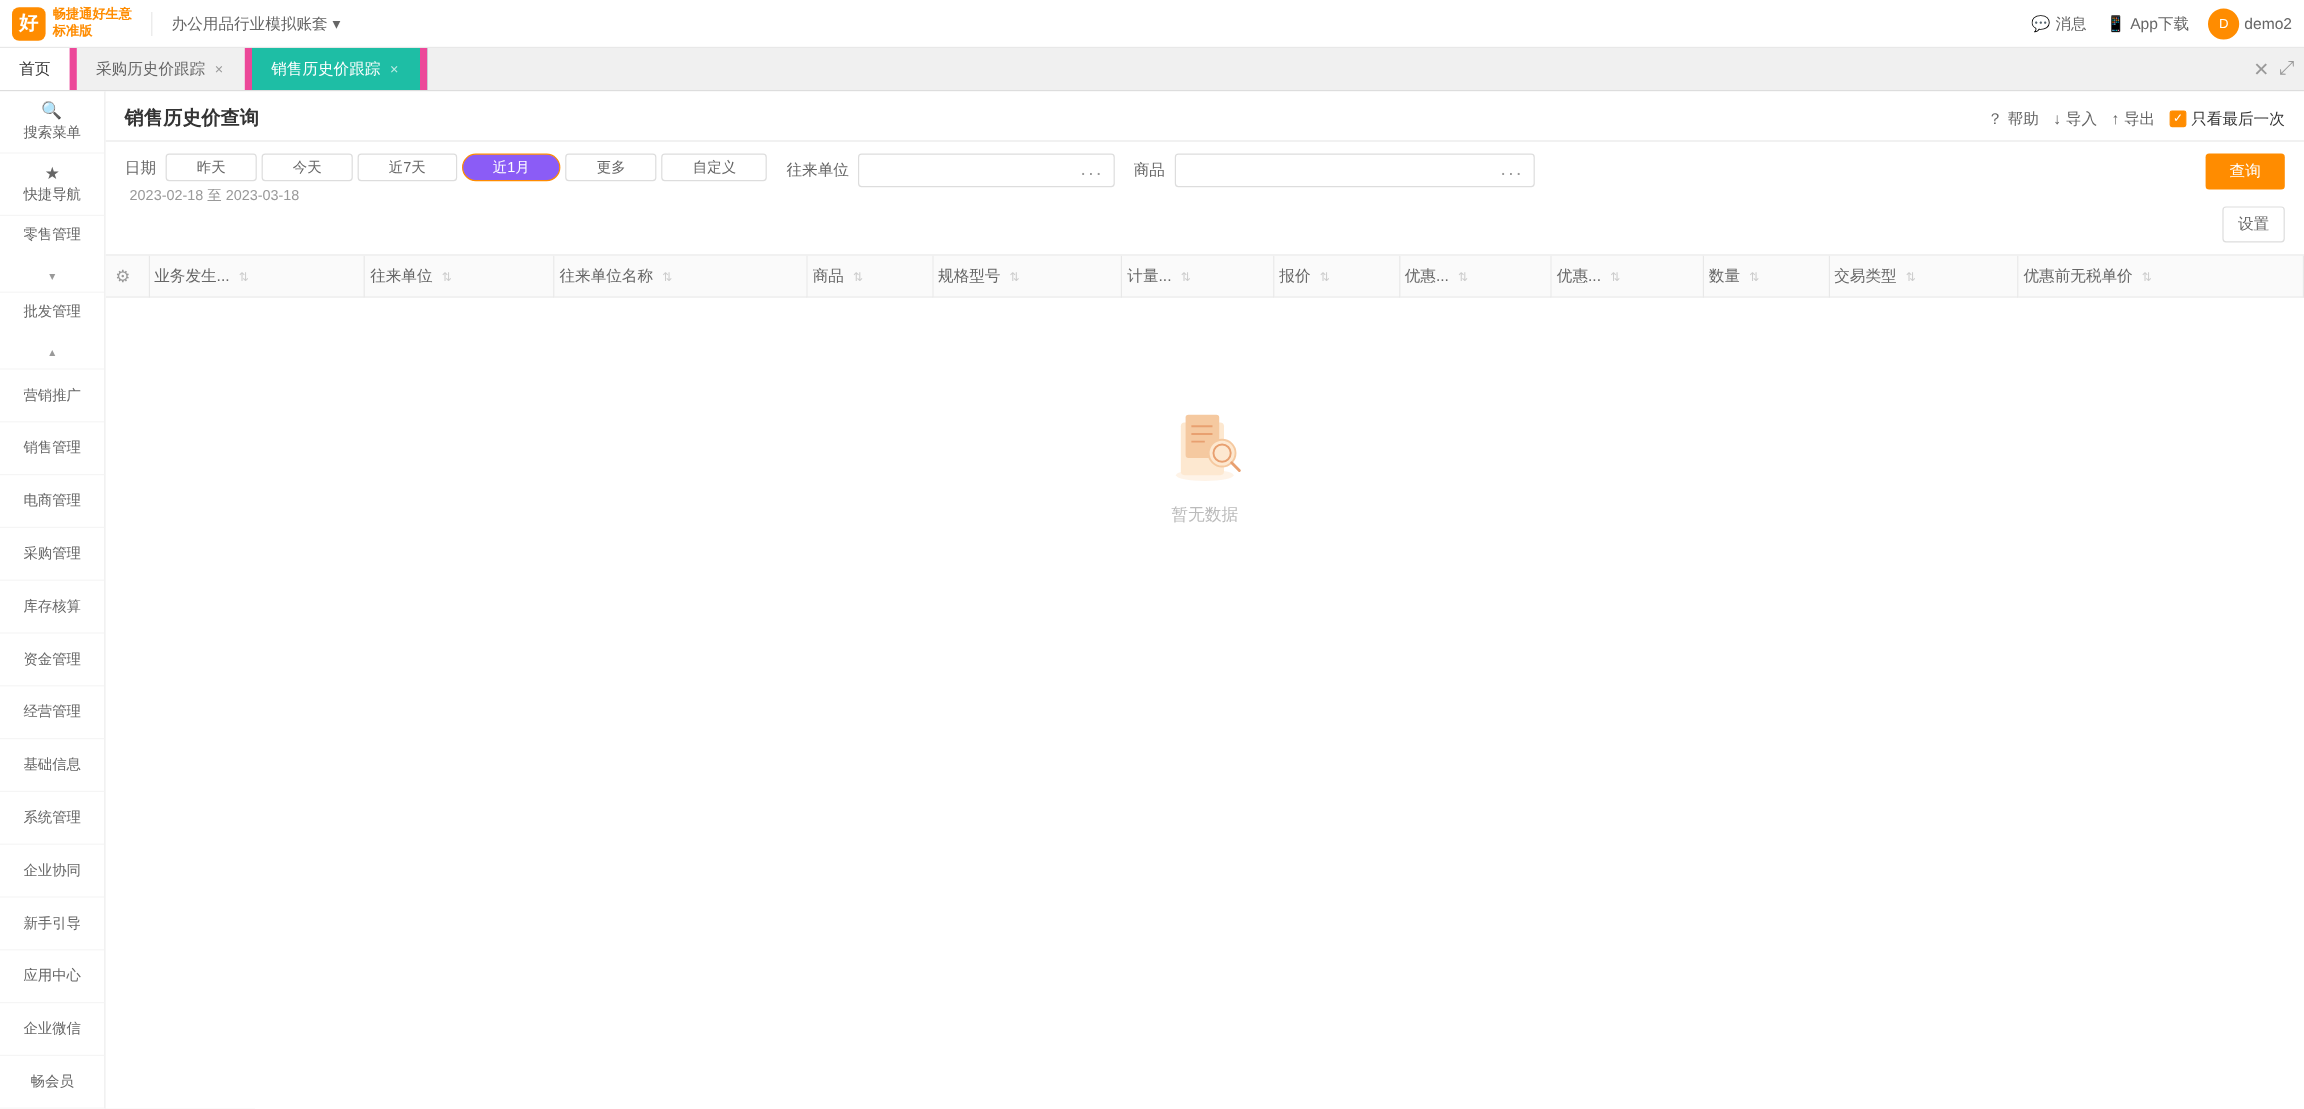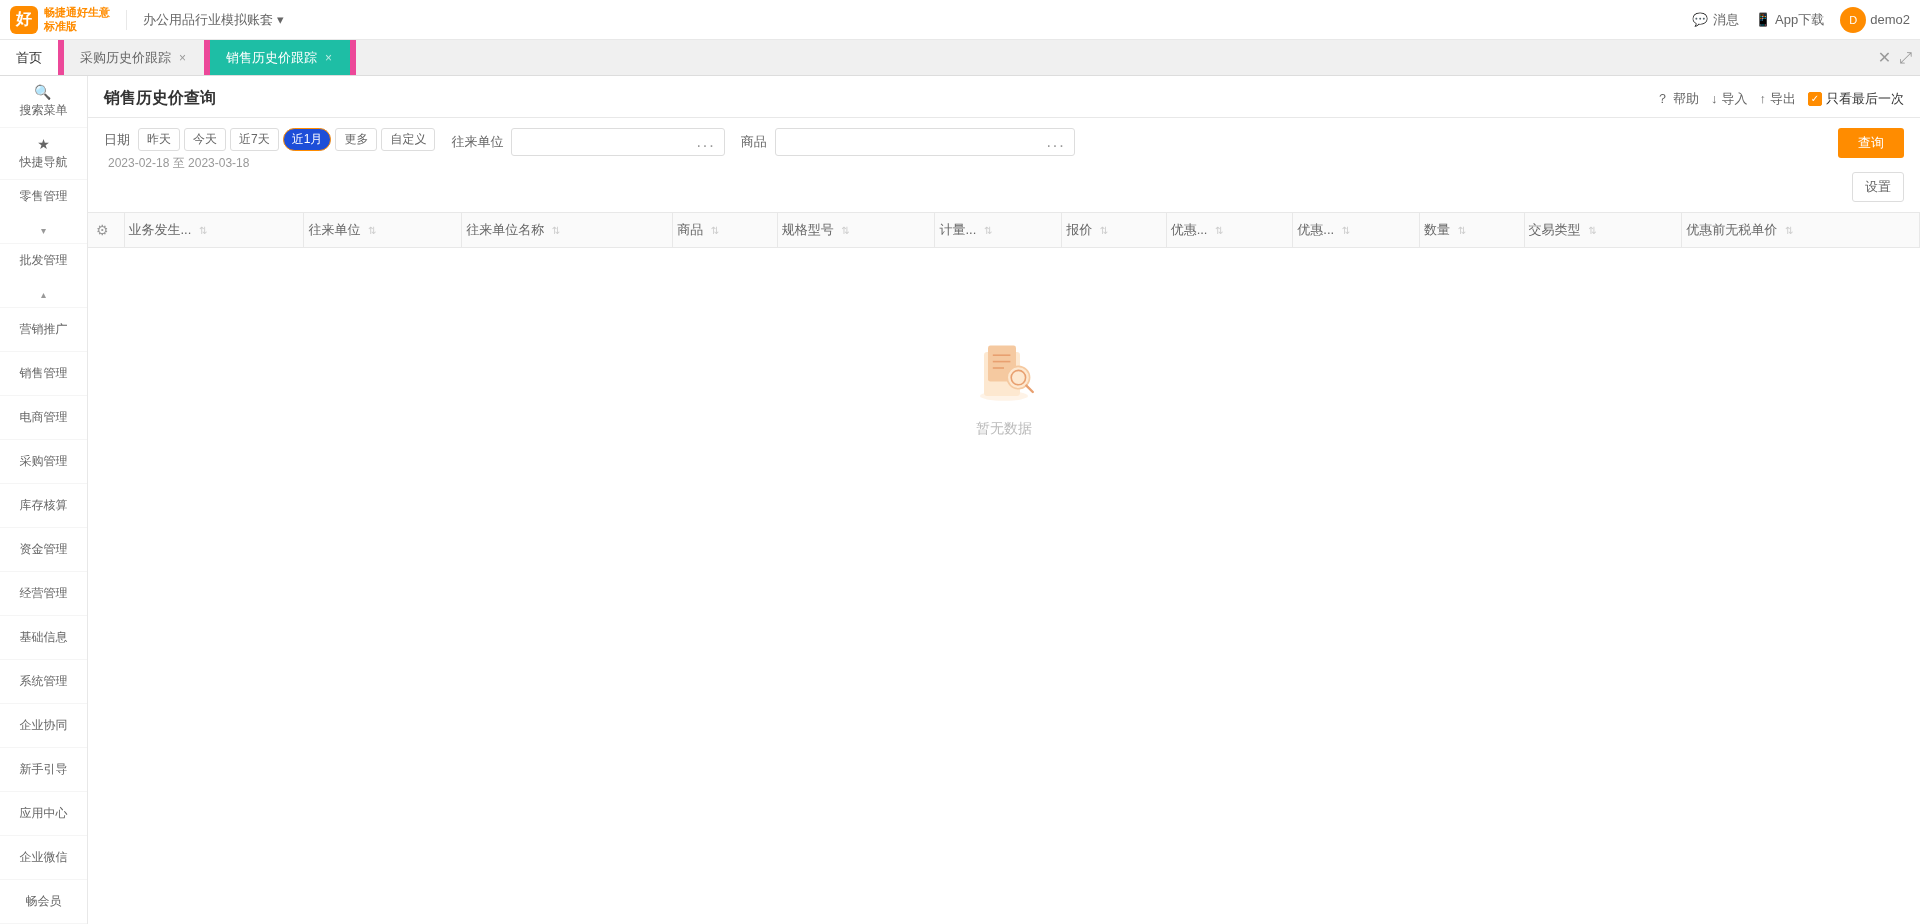--- a/index.html
+++ b/index.html
@@ -111,22 +111,22 @@
       padding: 10px 16px;
       border-bottom: 1px solid #e8e8e8;
       display: flex;
       align-items: center;
       gap: 12px;
       flex-wrap: wrap;
     }
     .filter-group { display: flex; align-items: center; gap: 8px; }
     .filter-label { color: #666; font-size: 13px; }
     .date-buttons { display: flex; align-items: center; gap: 4px; }
-    .date-btn { padding: 2px 8px; border: 1px solid #ddd; border-radius: 3px; cursor: pointer; font-size: 12px; color: #666; background: #fff; }
-    .date-btn.active { background: #1d4ed8; color: white; border-color: #ff8c00; border-radius: 12px; }
+    .date-btn { padding: 2px 25px; border: 1px solid #ddd; border-radius: 3px; cursor: pointer; font-size: 12px; color: #666; background: #fff; }
+    .date-btn.active { background: #8b5cf6; color: white; border-color: #ff8c00; border-radius: 12px; }
     .date-range { font-size: 12px; color: #999; margin-left: 4px; }
     .filter-input { display: flex; align-items: center; border: 1px solid #ddd; border-radius: 3px; padding: 4px 8px; min-width: 180px; background: #fff; cursor: pointer; }
     .filter-input input { border: none; outline: none; font-size: 13px; flex: 1; color: #333; width: 100%; }
     .filter-input .dots { color: #999; font-size: 16px; letter-spacing: 2px; }
 
     .search-btn {
       background: #ff8c00;
       color: white;
       border: none;
       padding: 6px 20px;

